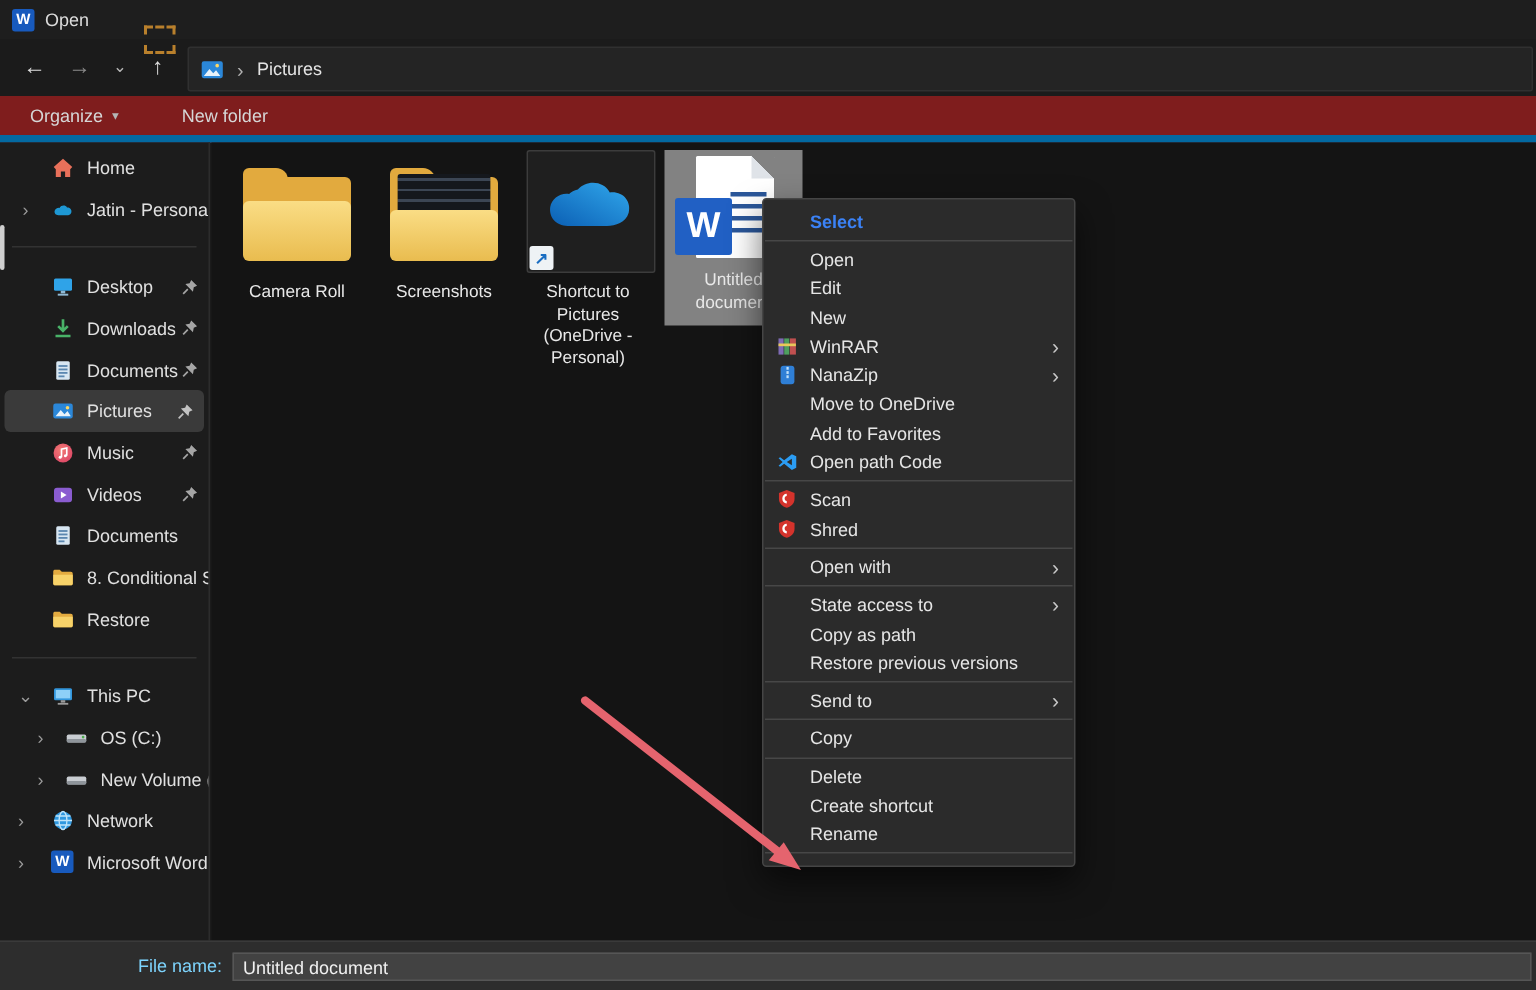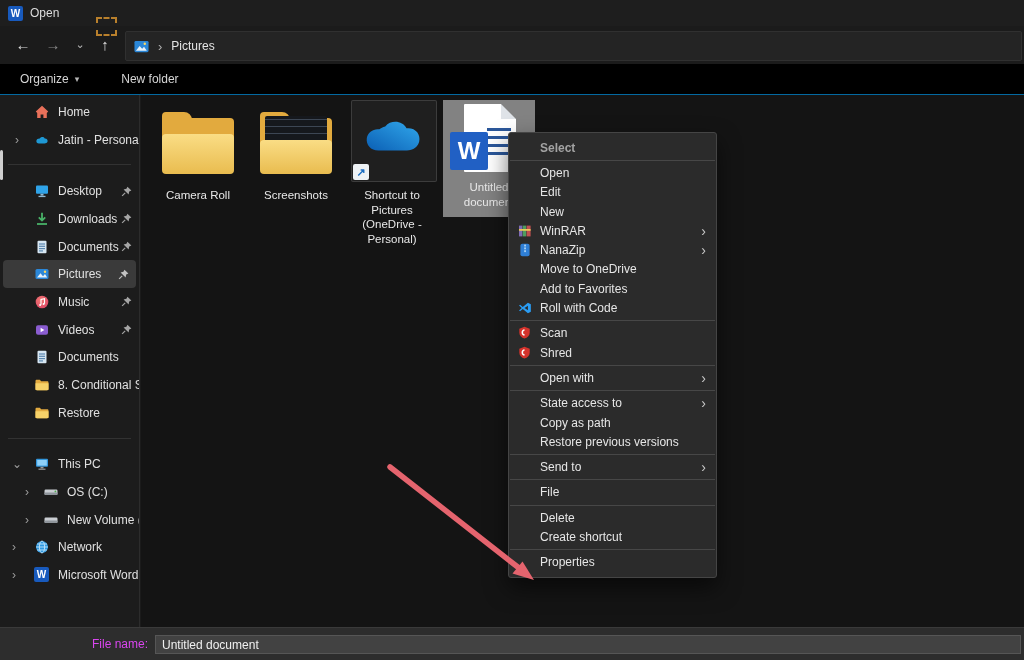--- a/index.html
+++ b/index.html
@@ -18,21 +18,21 @@
   
   #marker { position:absolute; left:96px; top:17px; width:21px; height:19px; border:2px dashed #b9802c; z-index:60; }
   
   #navrow { position:absolute; left:0; top:26px; width:1024px; height:38px; background:#1b1b1b; }
   .navbtn { position:absolute; top:5px; width:26px; height:26px; display:flex; align-items:center; justify-content:center; font-size:15px; color:#dedede; border-radius:4px; }
   #nav-forward { color:#8b8b8b; }
   #nav-chev { font-size:11px; color:#b5b5b5; }
   #breadcrumbbar { position:absolute; left:125px; top:31px; width:897px; height:30px; background:#242424; border:1px solid #303030; border-radius:2px; display:flex; align-items:center; padding-left:8px; }
   .crumb-chev { color:#b0b0b0; margin:0 9px; font-size:13px; }
   
-  #cmdbar { position:absolute; left:0; top:64px; width:1024px; height:31px; background:#000000; border-bottom:1px solid #0369a1; display:flex; align-items:center; }
+  #cmdbar { position:absolute; left:0; top:64px; width:1024px; height:31px; background:#7f1d1d; border-bottom:5px solid #0369a1; display:flex; align-items:center; }
   .cmd { color:#d6d6d6; display:flex; align-items:center; gap:6px; padding:4px 8px; border-radius:4px; }
   #cmd-organize { margin-left:12px; }
   #cmd-newfolder { margin-left:26px; }
   .caret { font-size:9px; color:#b5b5b5; }
   
   #sidebar { position:absolute; left:0; top:95px; width:140px; height:532px; background:#1c1c1c; border-right:1px solid #2c2c2c; padding-top:3px; overflow:hidden; }
   .srow { display:flex; align-items:center; height:27.7px; padding-left:34px; position:relative; white-space:nowrap; color:#e0e0e0; }
   .srow .chev { position:absolute; left:15px; color:#9c9c9c; font-size:12px; }
   .srow.child { padding-left:43px; }
   .srow.child .chev { left:25px; }
@@ -63,27 +63,27 @@
   #tile-doc { width:92px; }
   .selbg { position:absolute; left:0; top:0; width:92px; height:117px; background:#828282; }
   .docpage { position:absolute; left:21px; top:4px; width:52px; height:68px; background:#ffffff; border-radius:1px; }
   .docpage .fold { position:absolute; top:0; right:0; width:15px; height:15px; background:linear-gradient(225deg, #828282 49%, #dfe3e8 51%); }
   .docpage .dline { position:absolute; left:23px; width:24px; height:3.4px; background:#2b579a; }
   .wbox { position:absolute; left:7px; top:32px; width:38px; height:38px; background:#2160c4; border-radius:2px; color:#fff; font-weight:bold; font-size:24px; display:flex; align-items:center; justify-content:center; z-index:2; }
   #tile-doc .flabel { position:relative; z-index:1; }
   
   #ctxmenu { position:absolute; left:508px; top:132px; width:209px; background:#2b2b2b; border:1px solid #454545; border-radius:3px; box-shadow:0 10px 22px rgba(0,0,0,0.55); padding:5px 0; z-index:40; }
   .mi { position:relative; height:19.3px; display:flex; align-items:center; padding:0 10px 0 31px; color:#e6e6e6; font-size:12px; }
-  .mi.bold { font-weight:bold; color:#a3a3a3; }
+  .mi.bold { font-weight:bold; color:#3b82f6; }
   .mi .mic { position:absolute; left:9px; width:14px; height:14px; display:flex; }
   .mi .subarrow { margin-left:auto; color:#c8c8c8; font-size:14px; line-height:1; }
   .msep { height:1px; background:#474747; margin:2.5px 1px; }
   
   #footer { position:absolute; left:0; top:627px; width:1024px; height:33px; background:#2d2d2d; border-top:1px solid #3a3a3a; }
-  #fname-label { position:absolute; left:0; top:0; width:148px; height:17px; line-height:33px; text-align:right; color:#d946ef; }
+  #fname-label { position:absolute; left:0; top:0; width:148px; height:17px; line-height:33px; text-align:right; color:#7dd3fc; }
   #fname-input { position:absolute; left:155px; top:7px; width:866px; height:19px; background:#424242; border:1px solid #565656; color:#f0f0f0; font-size:12px; font-family:"Liberation Sans", sans-serif; padding:0 6px; outline:none; }
   
   #arrow-overlay { position:absolute; left:0; top:0; width:1024px; height:660px; pointer-events:none; z-index:55; }
 </style>
 </head>
 <body>
 
 <svg width="0" height="0" style="position:absolute" aria-hidden="true">
   <defs>
     <linearGradient id="gone" x1="0" y1="1" x2="1" y2="0">
@@ -447,21 +447,21 @@
     </div>
   <div class="mi">
       <span>Add to Favorites</span>
     </div>
   <div class="mi">
     <span class="mic">
         <svg viewBox="0 0 24 24" width="14" height="14">
           <path d="M17 3 L8.2 10.1 L3.6 6.6 L1.8 7.6 L6.4 12 L1.8 16.4 L3.6 17.4 L8.2 13.9 L17 21 L22 18.6 L22 5.4 Z M17 8.2 L17 15.8 L11.2 12 Z" fill="#2b9df4"></path>
         </svg>
       </span>
-    <span>Roll with Code</span>
+    <span>Open path Code</span>
   </div>
   <div class="msep"></div>
   <div class="mi">
     <span class="mic">
         <svg viewBox="0 0 14 14" width="13" height="13">
           <path d="M7 0.8 L12.6 2.9 L12.6 7 C12.6 10.4 10.3 12.5 7 13.5 C3.7 12.5 1.4 10.4 1.4 7 L1.4 2.9 Z" fill="#d4332c"></path>
           <path d="M7 3.4 C5 3.4 3.8 4.9 3.8 6.9 C3.8 8.9 5 10.4 7 10.4 L7 8.7 C6 8.7 5.5 7.9 5.5 6.9 C5.5 5.9 6 5.1 7 5.1 Z" fill="#fff"></path>
         </svg>
       </span>
     <span>Scan</span>
@@ -491,33 +491,33 @@
   <div class="mi">
       <span>Restore previous versions</span>
     </div>
   <div class="msep"></div>
   <div class="mi">
     <span>Send to</span>
     <span class="subarrow">›</span>
   </div>
   <div class="msep"></div>
   <div class="mi">
-      <span>File</span>
+      <span>Copy</span>
     </div>
   <div class="msep"></div>
   <div class="mi">
       <span>Delete</span>
     </div>
   <div class="mi">
       <span>Create shortcut</span>
     </div>
-  <div class="msep"></div>
-  <div class="mi">
-      <span>Properties</span>
-    </div>
+  <div class="mi">
+      <span>Rename</span>
+    </div>
+  <div class="msep"></div>
 </div>
 
 <div id="footer">
   <div id="fname-label">File name:</div>
   <input id="fname-input" type="text" value="Untitled document" style="">
 </div>
 
 <svg id="arrow-overlay">
   <line x1="390" y1="467" x2="519" y2="568" stroke="#e5646e" stroke-width="5.5" stroke-linecap="round"></line>
   <polygon points="534,580 512.5,573.5 522.5,561.5" fill="#e5646e"></polygon>

